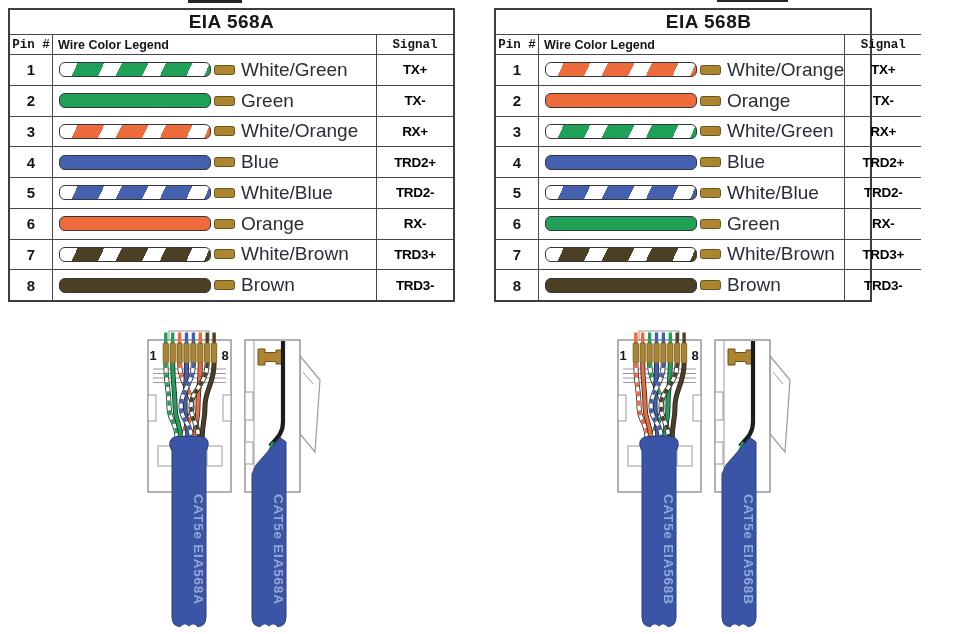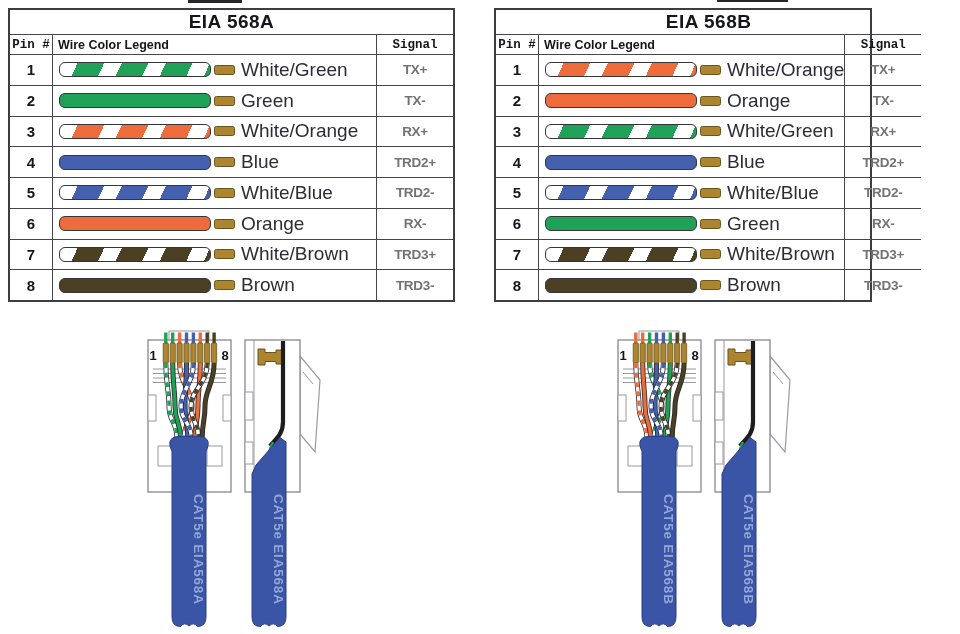--- a/index.html
+++ b/index.html
@@ -18,21 +18,21 @@
 
   .t-title{grid-column:1/4;display:flex;align-items:center;justify-content:center;
     font-weight:bold;font-size:19px;color:#15151c;letter-spacing:.5px;}
   .hcell,.dcell{border-top:1.5px solid #46464f;display:flex;align-items:center;box-sizing:border-box;}
   .col-pin,.col-legend{border-right:1.5px solid #46464f;}
   .hcell{font-weight:bold;font-size:12.5px;color:#15151c;}
   .h-pin,.h-signal{justify-content:center;font-family:Liberation Mono, monospace;}
   .h-legend{padding-left:5px;}
   .d-pin{justify-content:center;font-weight:bold;font-size:15px;color:#15151c;}
   .d-legend{padding-left:6px;gap:2px;}
-  .d-signal{justify-content:center;font-weight:bold;font-size:13.5px;color:#737373;letter-spacing:-0.3px;}
+  .d-signal{justify-content:center;font-weight:bold;font-size:13.5px;color:#000000;letter-spacing:-0.3px;}
   .bar{width:152px;height:15px;border:1.5px solid #35353a;border-radius:6px;flex:none;box-sizing:border-box;}
   .tip{width:21px;height:10px;border:1.5px solid #67551c;border-radius:2.5px;flex:none;margin-left:1px;box-sizing:border-box;}
   .wlabel{font-size:19px;color:#2d2d36;margin-left:4px;white-space:nowrap;}
 
   .connector{position:absolute;top:322px;width:215px;height:312px;}
   .conn-left{left:123px;}
   .conn-right{left:593px;}
   .connector svg{display:block;width:215px;height:312px;}
 </style>
 </head>

